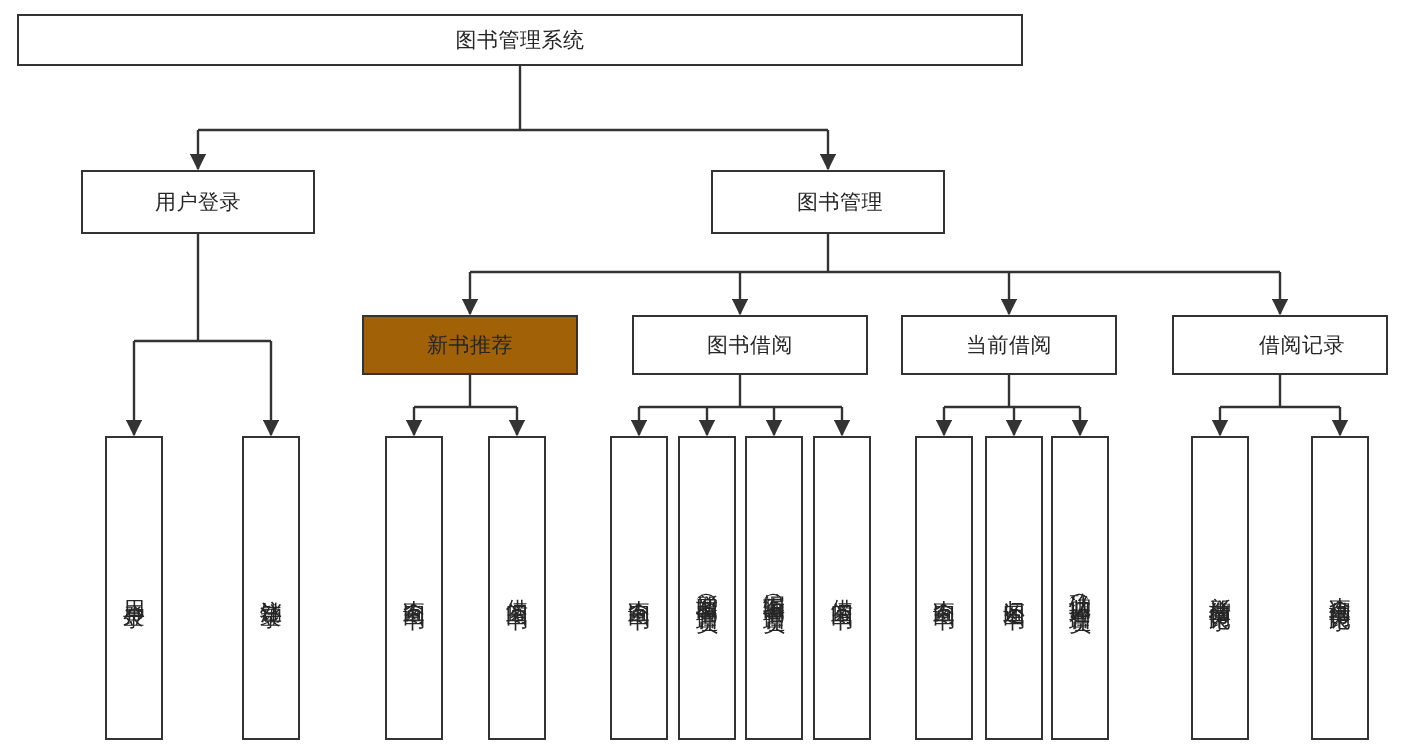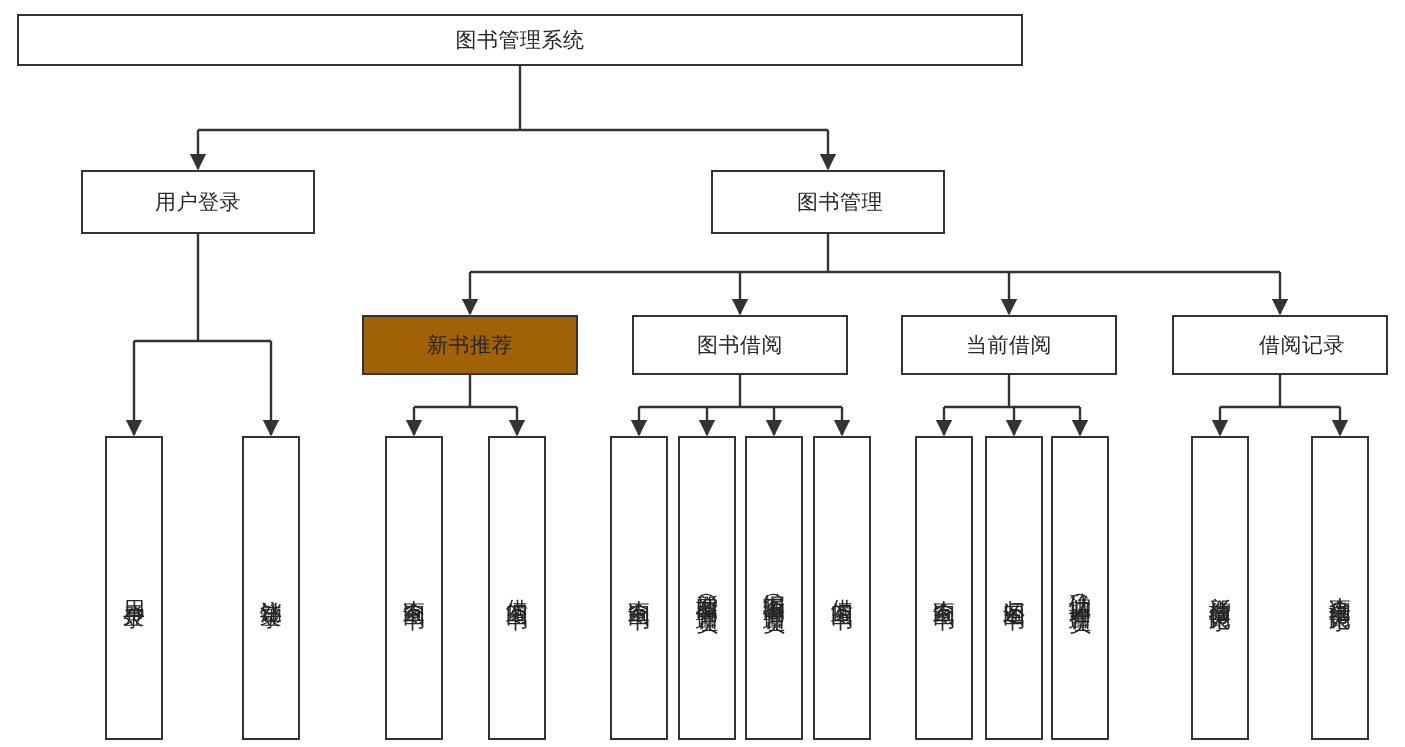--- a/index.html
+++ b/index.html
@@ -119,21 +119,21 @@
       </div>
       <div class="node horiz" style="left: 81px; top: 170px; width: 234px; height: 64px; border-color: rgb(51, 51, 51); background: rgb(255, 255, 255); color: rgb(38, 38, 38);">
         <span class="lbl">用户登录</span>
       </div>
       <div class="node horiz" style="left: 711px; top: 170px; width: 234px; height: 64px; border-color: rgb(51, 51, 51); background: rgb(255, 255, 255); color: rgb(38, 38, 38); padding-left: 24px;">
         <span class="lbl">图书管理</span>
       </div>
       <div class="node horiz" style="left: 362px; top: 315px; width: 216px; height: 60px; border-color: rgb(51, 51, 51); background: #a16207; color: rgb(38, 38, 38);">
         <span class="lbl">新书推荐</span>
       </div>
-      <div class="node horiz" style="left: 632px; top: 315px; width: 216px; height: 60px; border-color: rgb(51, 51, 51); background: rgb(255, 255, 255); color: rgb(38, 38, 38);">
+      <div class="node horiz" style="left: 632px; top: 315px; width: 236px; height: 60px; border-color: rgb(51, 51, 51); background: rgb(255, 255, 255); color: rgb(38, 38, 38);">
         <span class="lbl">图书借阅</span>
       </div>
       <div class="node horiz" style="left: 901px; top: 315px; width: 216px; height: 60px; border-color: rgb(51, 51, 51); background: rgb(255, 255, 255); color: rgb(38, 38, 38);">
         <span class="lbl">当前借阅</span>
       </div>
       <div class="node horiz" style="left: 1172px; top: 315px; width: 216px; height: 60px; border-color: rgb(51, 51, 51); background: rgb(255, 255, 255); color: rgb(38, 38, 38); padding-left: 44px;">
         <span class="lbl">借阅记录</span>
       </div>
       <div class="node vert" style="left: 105px; top: 436px; width: 58px; height: 304px; border-color: rgb(51, 51, 51); background: rgb(255, 255, 255); color: rgb(38, 38, 38);">
         <span class="lbl">用户登录</span>

